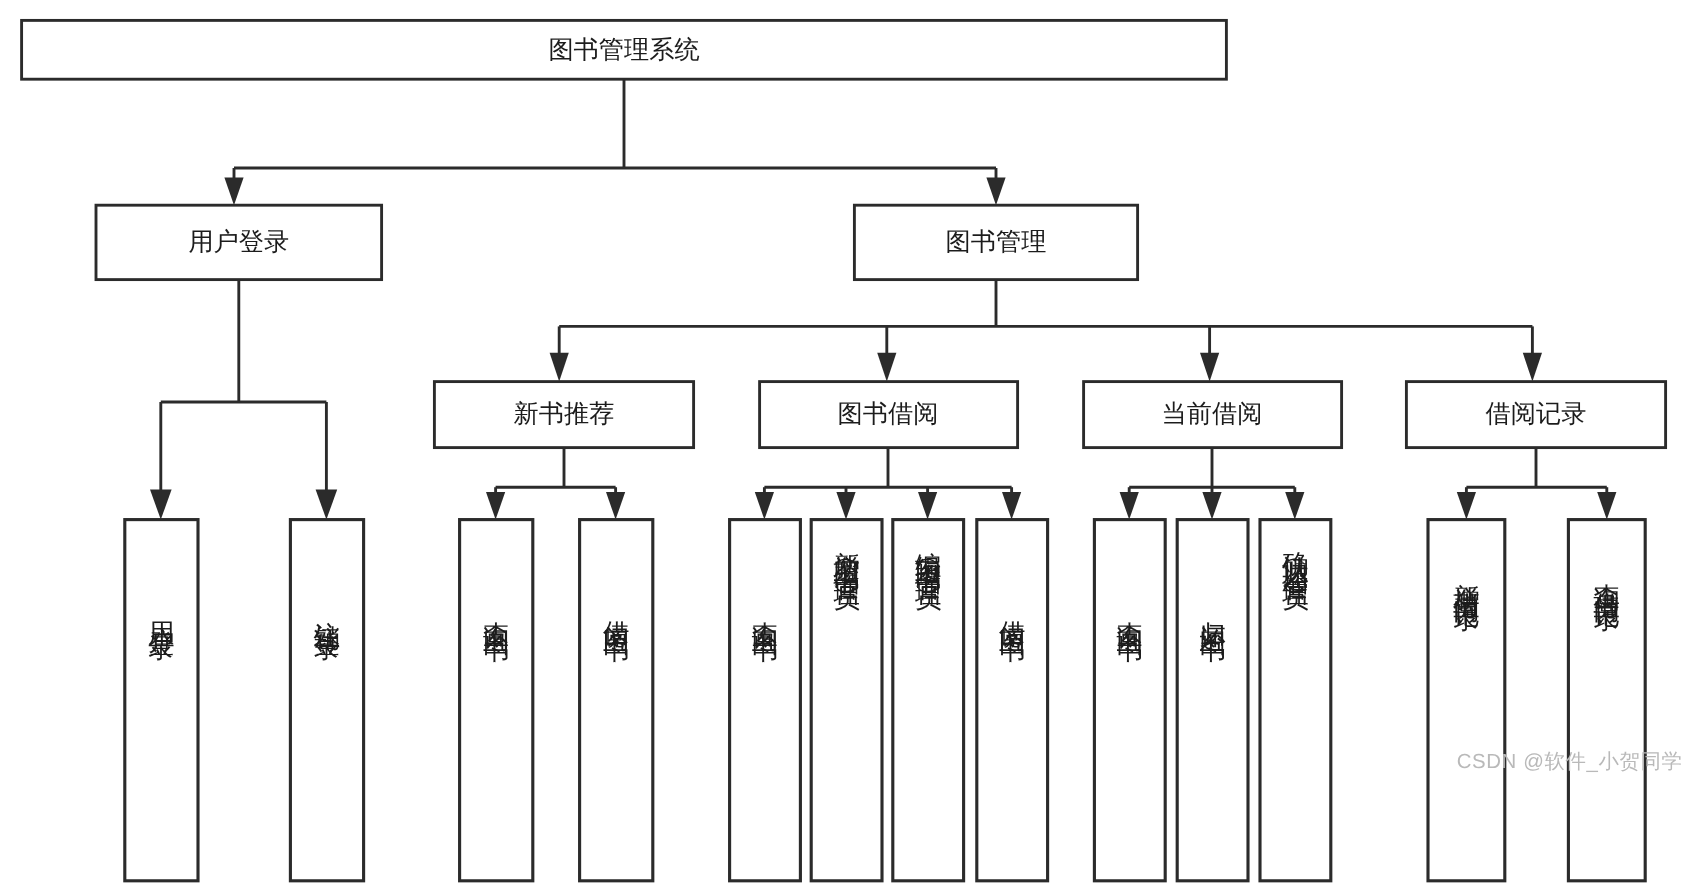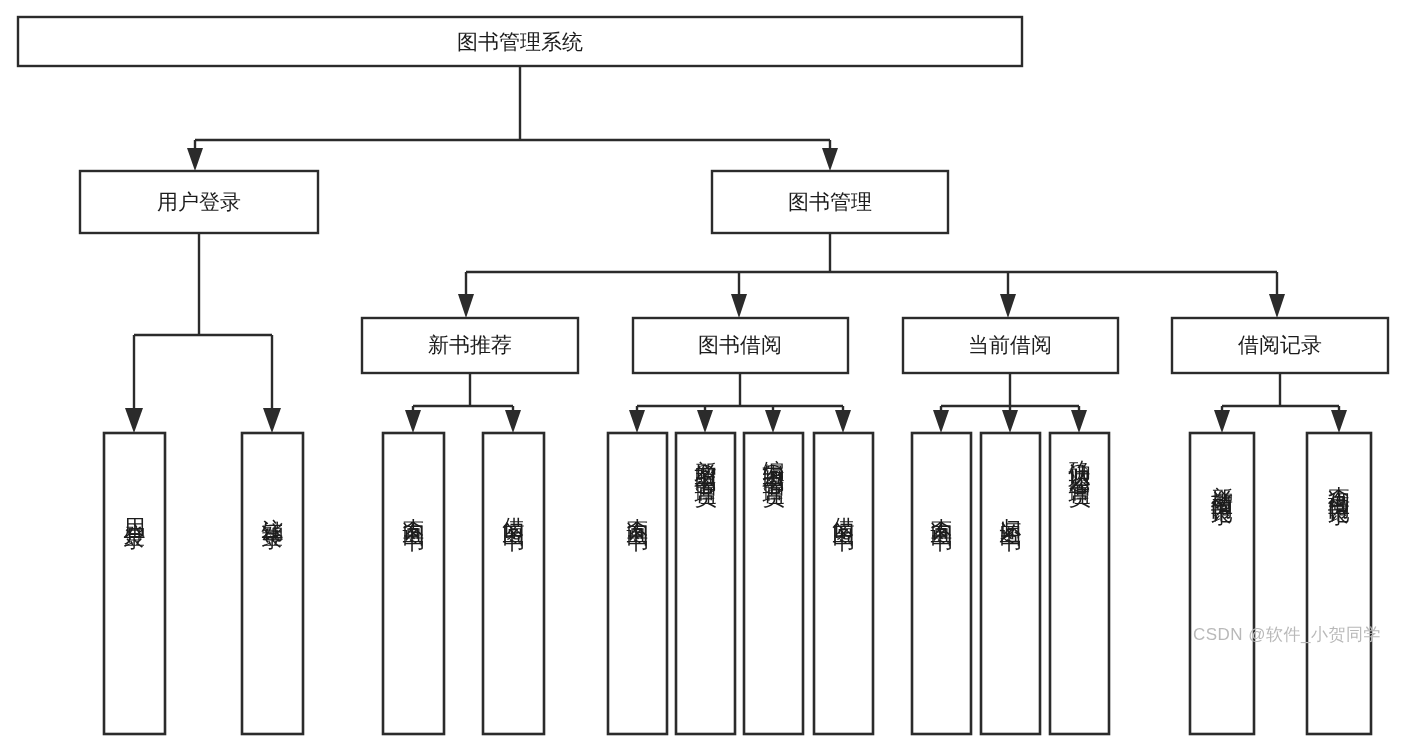--- a/index.html
+++ b/index.html
@@ -68,21 +68,21 @@
     text-orientation: upright;
     font-family: "Liberation Sans", "DejaVu Sans", sans-serif;
     font-size: 22px;
     line-height: 1.0;
     letter-spacing: 4px;
     color: #1c1c1c;
     white-space: nowrap;
   }
   .watermark {
     position: absolute;
-    right: 24px;
+    right: 3px;
     bottom: 4px;
     font-family: "Liberation Sans", "DejaVu Sans", sans-serif;
     font-size: 17px;
     color: #b9b9b9;
     letter-spacing: 0.5px;
     white-space: nowrap;
   }
 </style>
 </head>
 <body>

